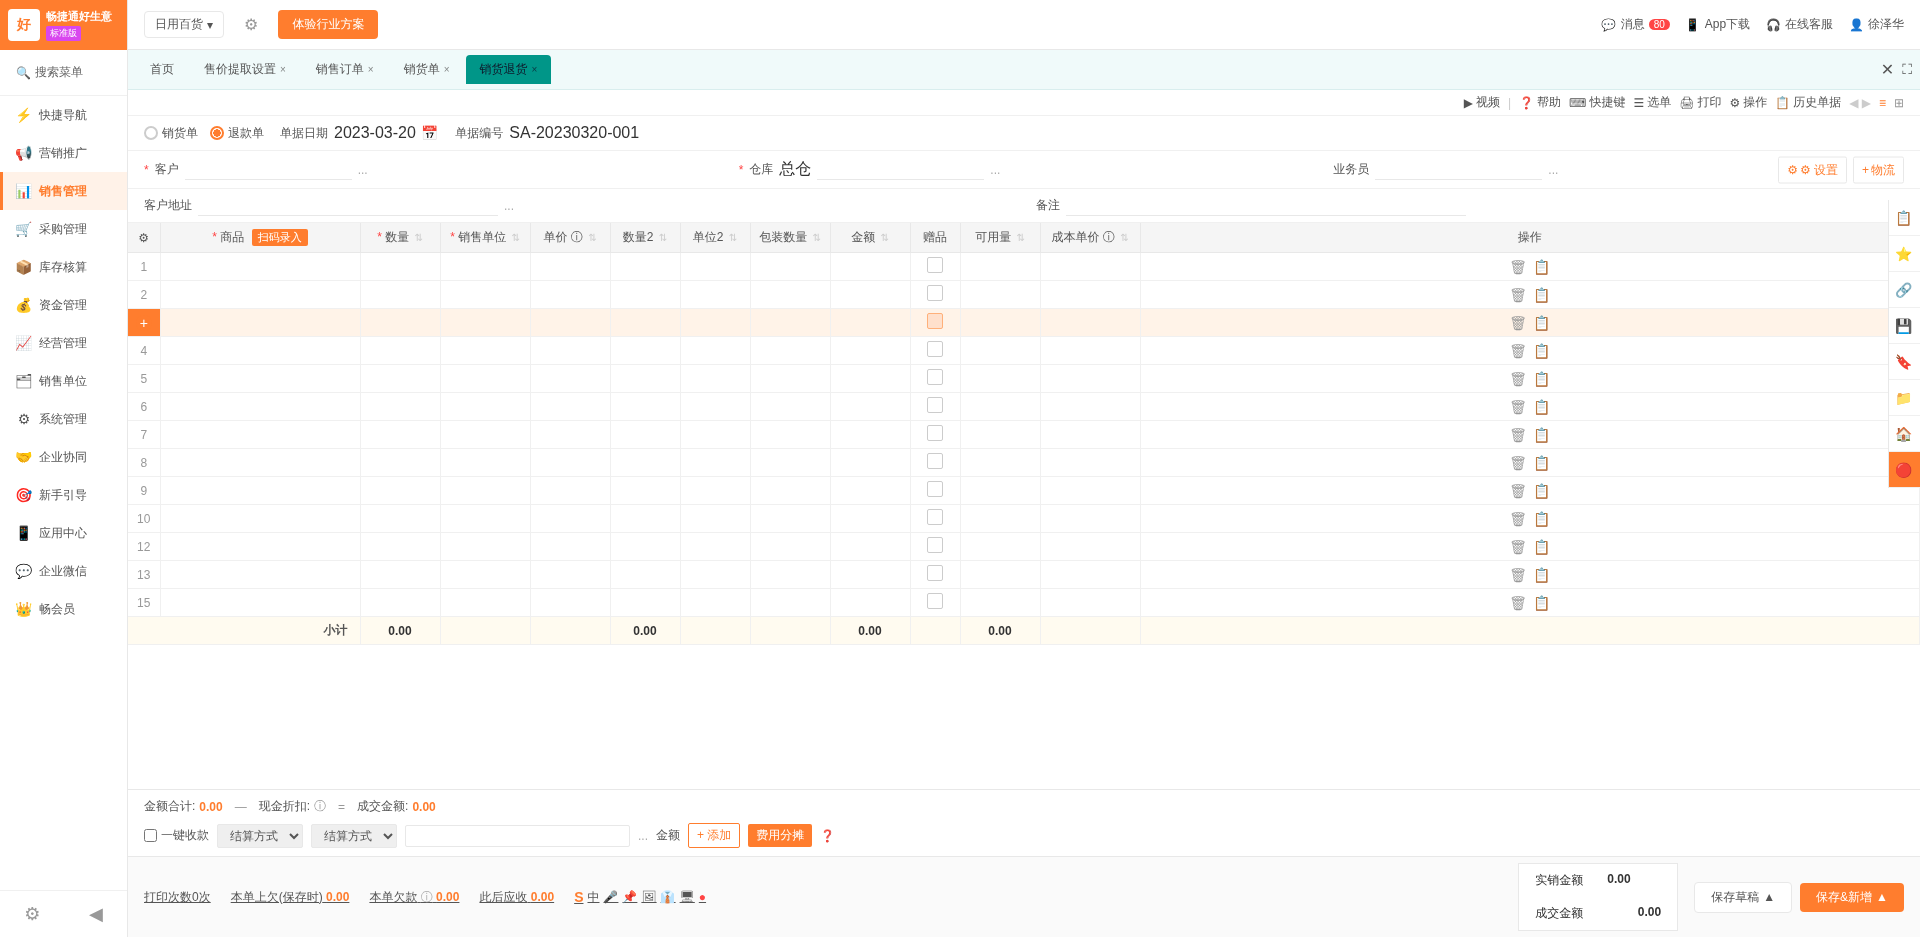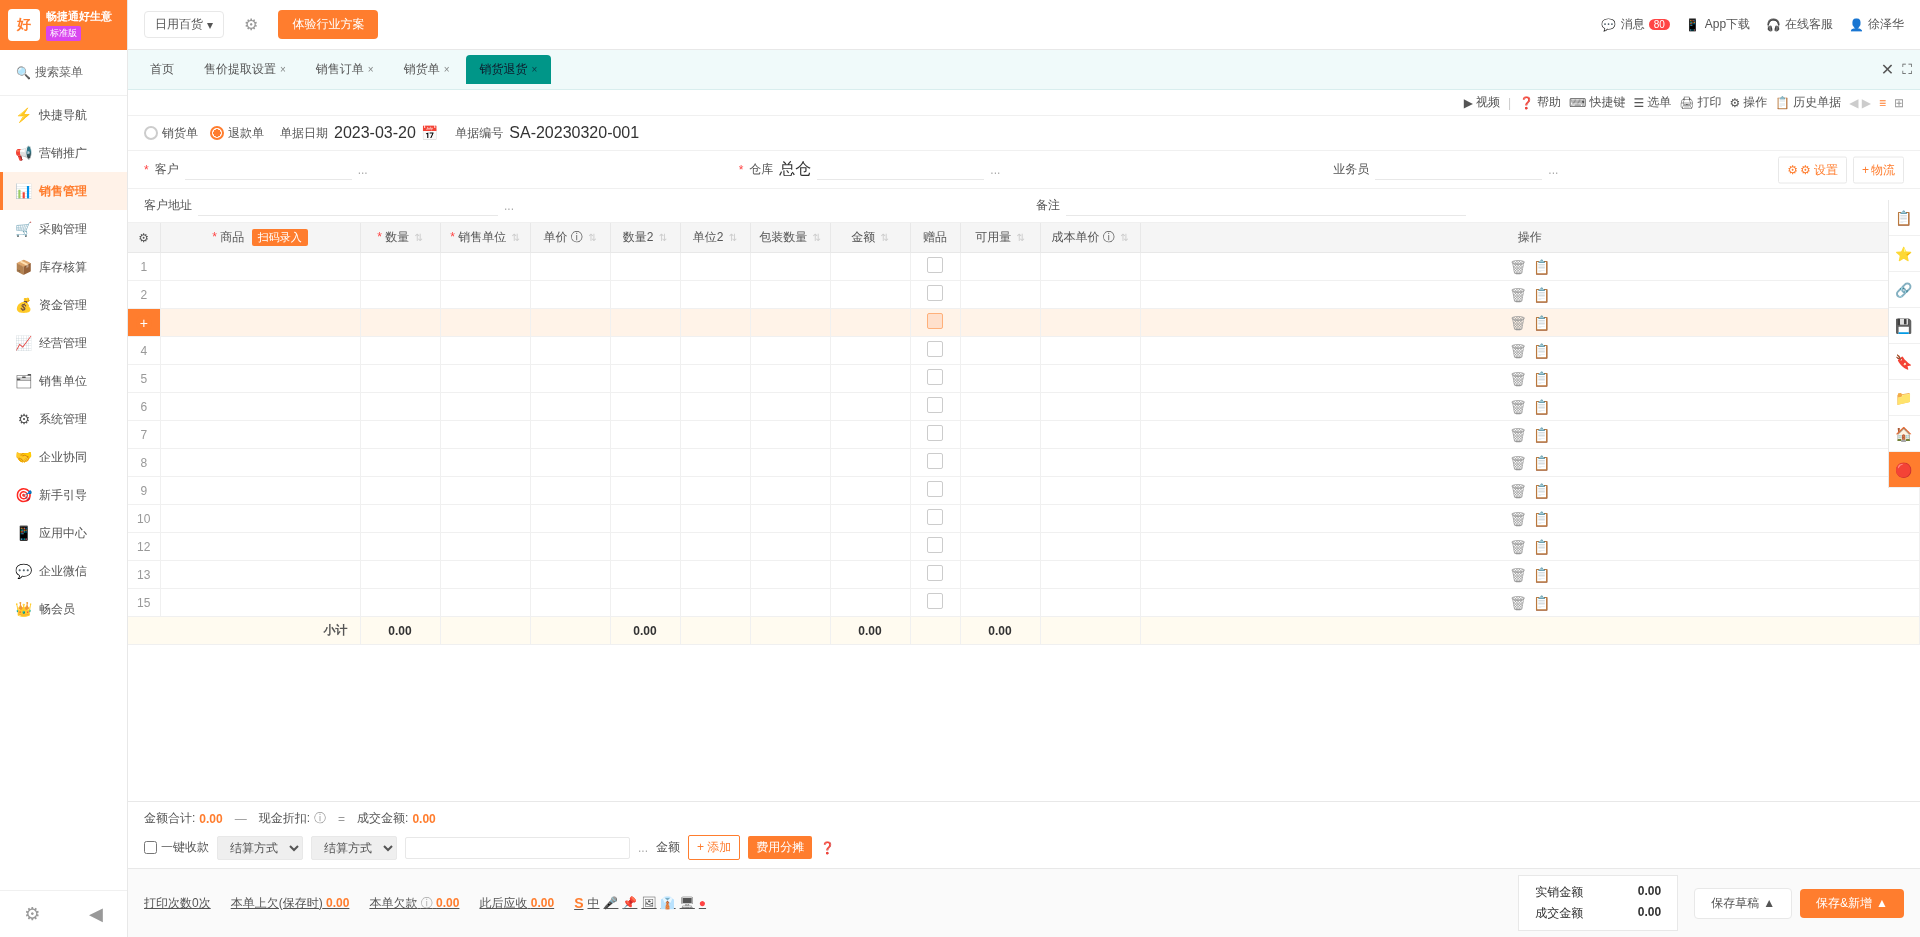--- a/index.html
+++ b/index.html
@@ -753,21 +753,21 @@
           <span>📌</span>
           <span>🖼</span>
           <span>👔</span>
           <span>🖥</span>
           <span style="color:#ff4444;">●</span>
         </div>
       </div>
       <div class="status-right">
 
         <div style="background:#fff;border:1px solid #e8e8e8;padding:8px 16px;font-size:12px;min-width:160px;margin-right:8px;">
-          <div style="display:flex;justify-content:space-between;gap:24px;margin-bottom:4px;">
+          <div style="display:flex;gap:24px;margin-bottom:16px;">
             <span>实销金额</span>
             <span style="font-weight:bold;">0.00</span>
           </div>
           <div style="display:flex;justify-content:space-between;gap:24px;">
             <span>成交金额</span>
             <span style="font-weight:bold;">0.00</span>
           </div>
         </div>
         <button class="save-draft-btn">
           <span>保存草稿</span>

